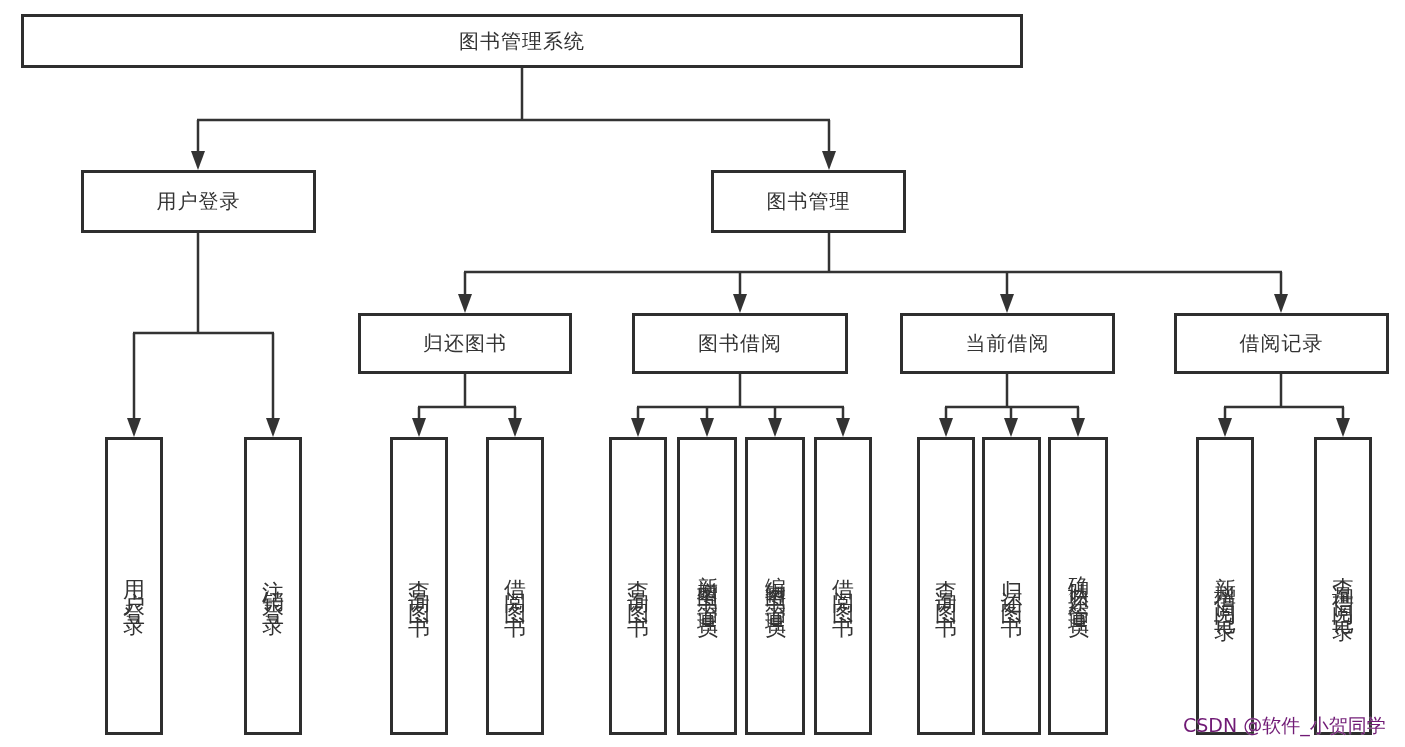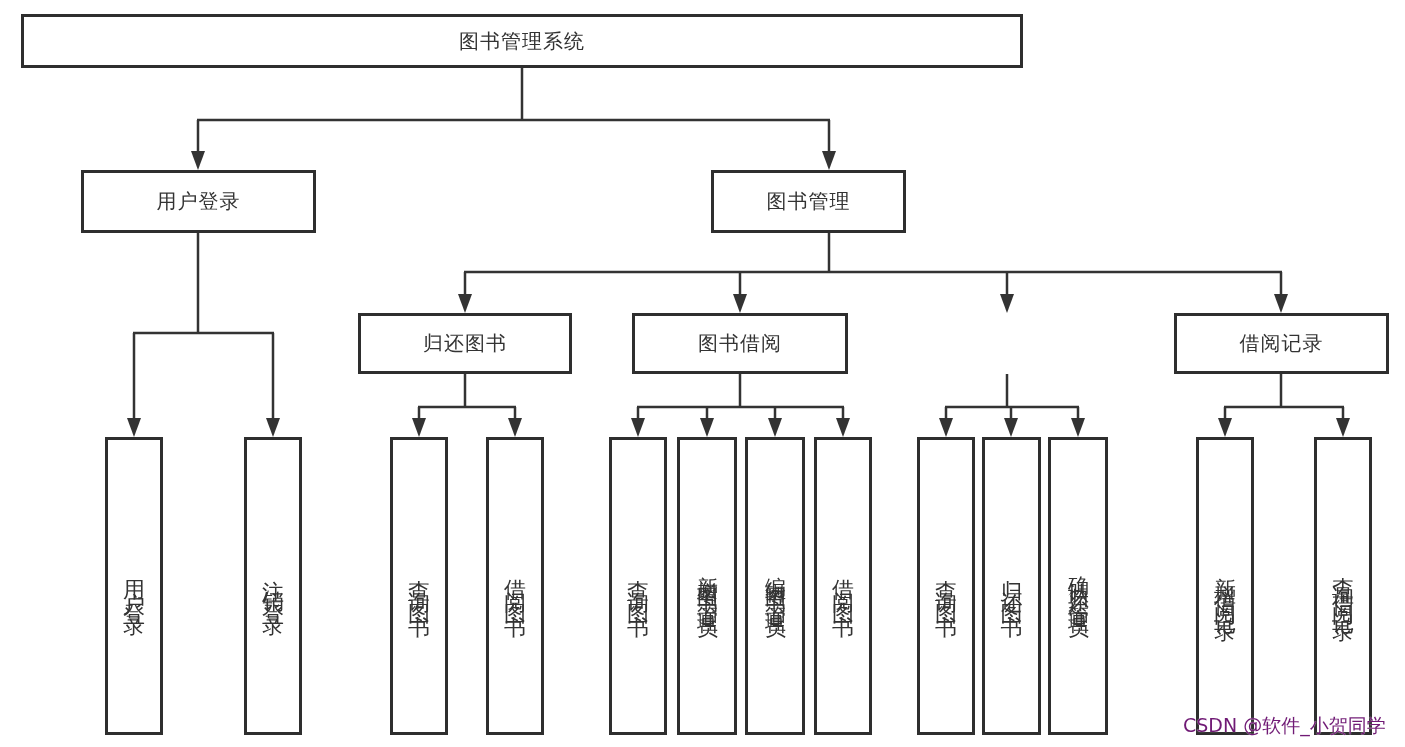--- a/index.html
+++ b/index.html
@@ -139,20 +139,23 @@
   <div class="box h-box" style="left:711px; top:170px; width:195px; height:63px;">
     <span>图书管理</span>
   </div>
 
   <div class="box h-box" style="left:358px; top:313px; width:214px; height:61px;">
     <span>归还图书</span>
   </div>
   <div class="box h-box" style="left:632px; top:313px; width:216px; height:61px;align-items:center;">
     <span>图书借阅</span>
   </div>
+  <div class="box h-box" style="left:900px; top:313px; width:215px; height:61px;">
+    <span>当前借阅</span>
+  </div>
   <div class="box h-box" style="left:1174px; top:313px; width:215px; height:61px;">
     <span>借阅记录</span>
   </div>
 
   <div class="box v-box" style="left:105px; top:437px; width:58px; height:298px;">
     <span>用户登录</span>
   </div>
   <div class="box v-box" style="left:244px; top:437px; width:58px; height:298px;">
     <span>注销登录</span>
   </div>

